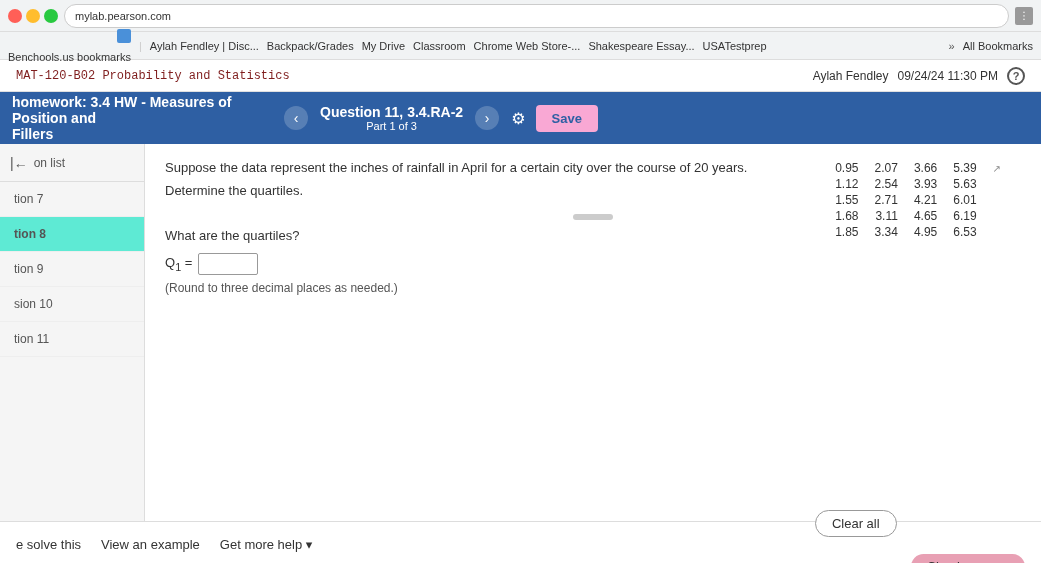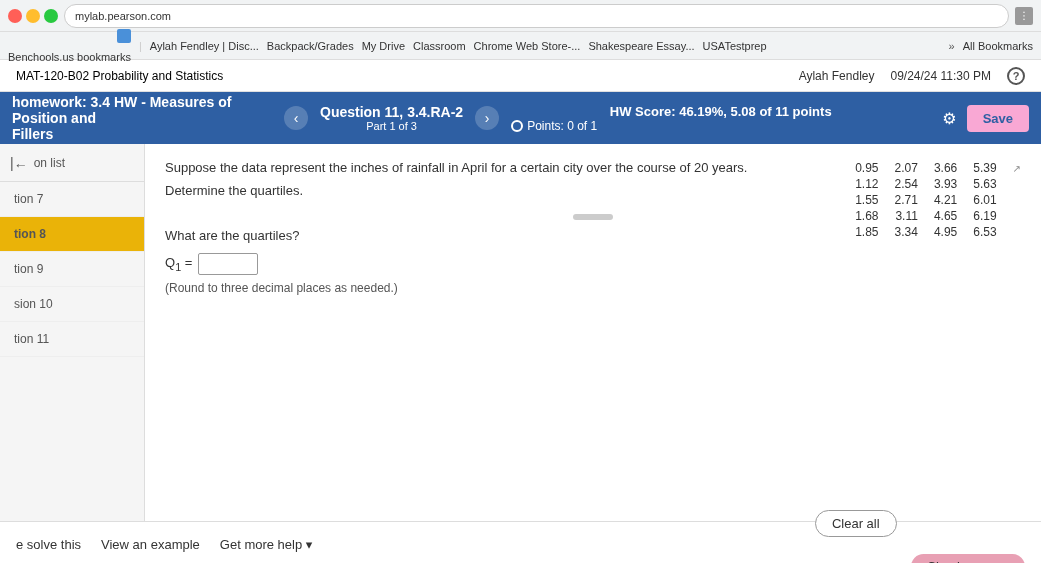--- a/index.html
+++ b/index.html
@@ -89,26 +89,27 @@
       background: #fff;
       height: 32px;
       display: flex;
       align-items: center;
       justify-content: space-between;
       padding: 0 16px;
       border-bottom: 1px solid #e0e0e0;
       font-size: 12px;
     }
     .site-header-left {
-      color: #000000;
+      color: #7f1d1d;
+      font-family: Liberation Mono, monospace;
     }
     .site-header-right {
       display: flex;
       align-items: center;
-      gap: 16px;
+      gap: 9px;
       color: #333;
     }
     .help-icon {
       width: 18px; height: 18px;
       border-radius: 50%;
       border: 2px solid #555;
       display: flex; align-items: center; justify-content: center;
       font-size: 11px; font-weight: bold; color: #555;
       cursor: pointer;
     }
@@ -207,21 +208,21 @@
       overflow-y: auto;
     }
     .sidebar-item {
       padding: 10px 14px;
       font-size: 12px;
       color: #555;
       cursor: pointer;
       border-bottom: 1px solid #eee;
     }
     .sidebar-item.active {
-      background: #eab308;
+      background: #5eead4;
       font-weight: bold;
     }
 
     
     .content-area {
       flex: 1;
       overflow-y: auto;
       padding: 16px 20px;
       position: relative;
     }
@@ -234,21 +235,21 @@
     .determine-text {
       font-size: 13px;
       color: #333;
       margin-bottom: 16px;
     }
 
     
     .data-table-container {
       position: absolute;
       top: 16px;
-      right: 12px;
+      right: 32px;
     }
     .data-table {
       font-size: 12px;
       color: #333;
       border-collapse: collapse;
     }
     .data-table td {
       padding: 1px 8px;
       text-align: right;
     }
@@ -408,27 +409,20 @@
   <div class="hw-title">
     <div>homework: 3.4 HW - Measures of Position and</div>
     <div>Fillers</div>
   </div>
   <button class="hw-nav-btn">‹</button>
   <div class="hw-question-info">
     <div class="q-num">Question 11, 3.4.RA-2</div>
     <div class="q-part">Part 1 of 3</div>
   </div>
   <button class="hw-nav-btn">›</button>
-  <div class="hw-score-info">
-    <div class="score-line">HW Score: 46.19%, 5.08 of 11 points</div>
-    <div class="points-line">
-      <span class="circle"></span>
-      <span>Points: 0 of 1</span>
-    </div>
-  </div>
   <div class="hw-right-actions">
     <button class="gear-btn">⚙</button>
     <button class="save-btn">Save</button>
   </div>
 </div>
 
 <div class="main-layout">
 
   <div class="sidebar">
     <div class="sidebar-top">

